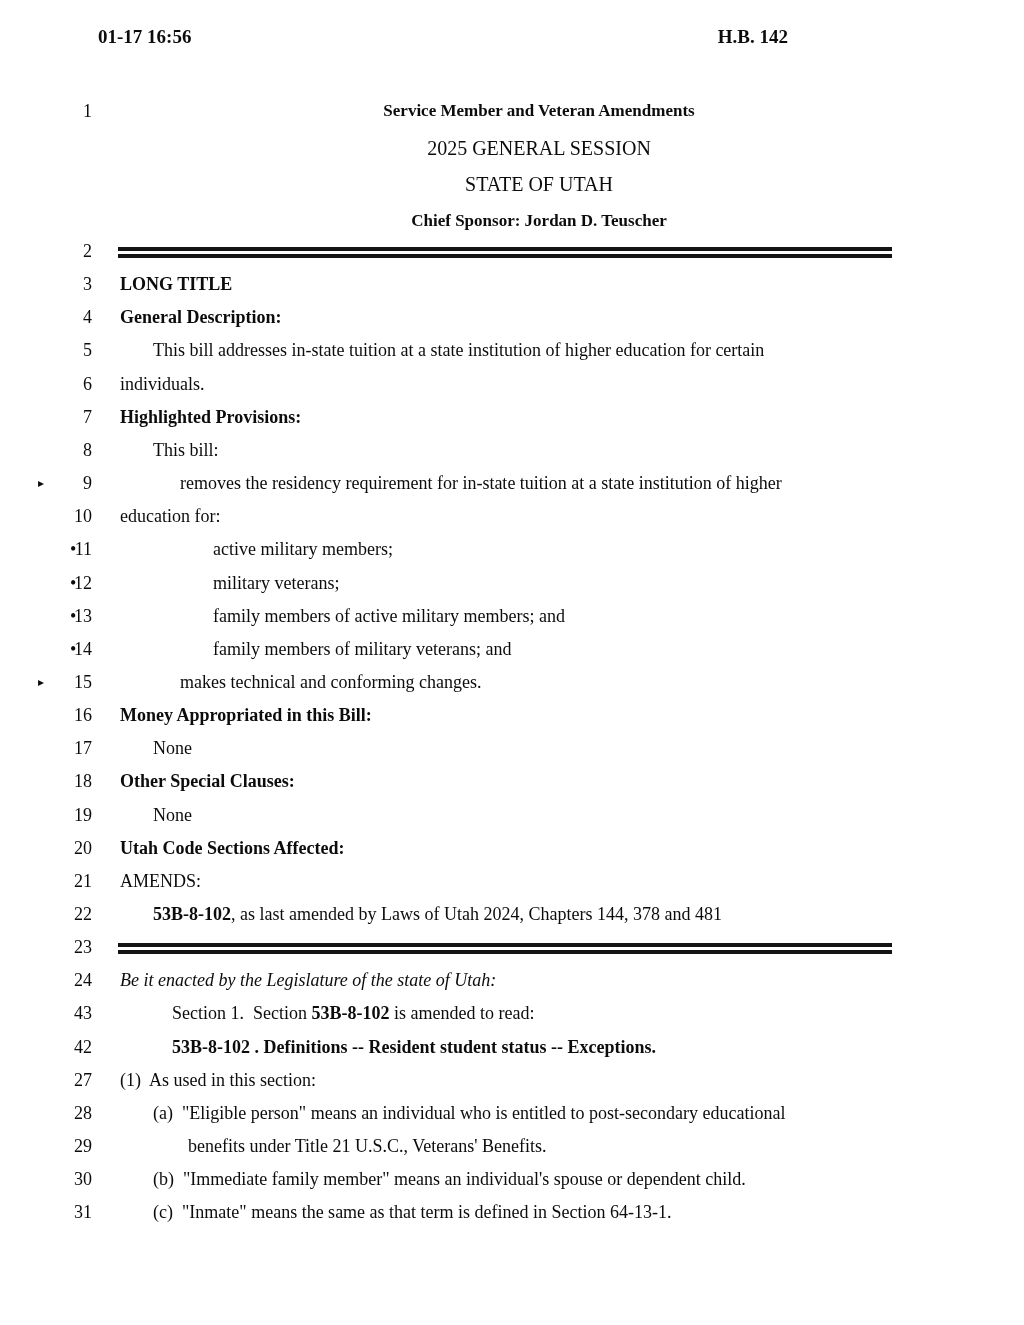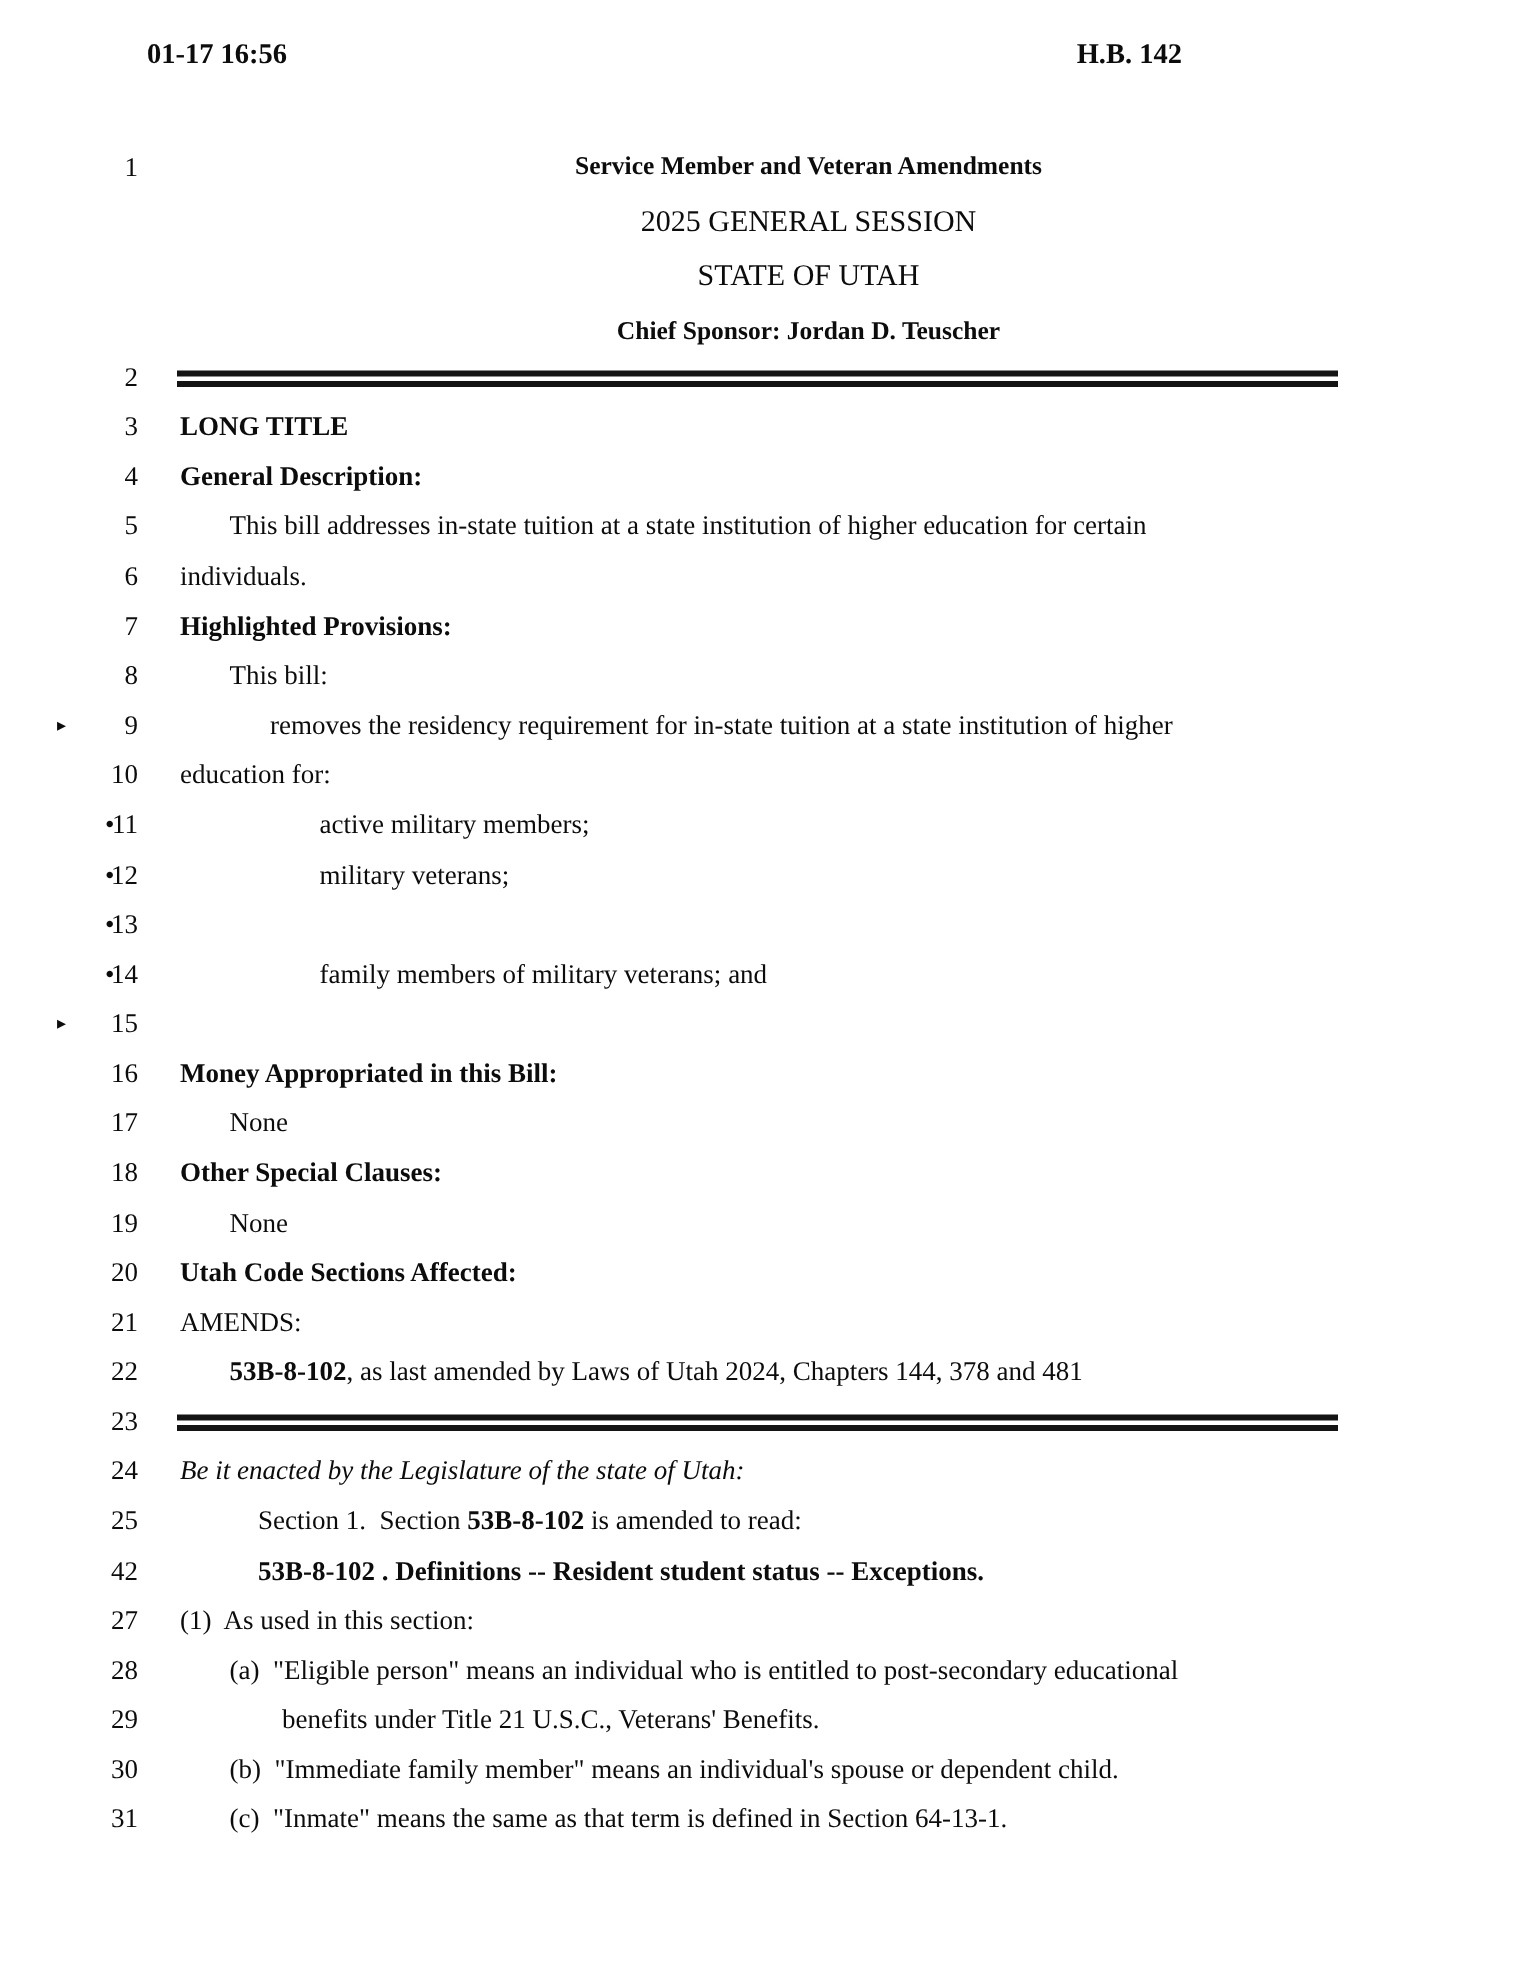--- a/index.html
+++ b/index.html
@@ -110,29 +110,31 @@
         <span class="content"><span class="seg">active military members;</span></span>
       </div>
       <div class="line bl-dot" style="top: 570.5px;">
         <span class="num">12</span>
         <span class="marker dot">•</span>
         <span class="content"><span class="seg">military veterans;</span></span>
       </div>
       <div class="line bl-dot" style="top: 603.65px;">
         <span class="num">13</span>
         <span class="marker dot">•</span>
+        <span class="content"><span class="seg">family members of active military members; and</span></span>
       </div>
       <div class="line bl-dot" style="top: 636.8px;">
         <span class="num">14</span>
         <span class="marker dot">•</span>
         <span class="content"><span class="seg">family members of military veterans; and</span></span>
       </div>
       <div class="line bl-tri" style="top: 669.95px;">
         <span class="num">15</span>
         <span class="marker tri">▸</span>
+        <span class="content"><span class="seg">makes technical and conforming changes.</span></span>
       </div>
       <div class="line" style="top: 703.1px;">
         <span class="num">16</span>
         <span class="content" style="left: 120px;"><span class="seg b">Money Appropriated in this Bill:</span></span>
       </div>
       <div class="line" style="top: 736.25px;">
         <span class="num">17</span>
         <span class="content" style="left: 153px;"><span class="seg">None</span></span>
       </div>
       <div class="line" style="top: 769.4px;">
@@ -157,21 +159,21 @@
       </div>
       <div class="line" style="top: 935.15px;">
         <span class="num">23</span>
         <div class="rule-bar"></div>
       </div>
       <div class="line" style="top: 968.3px;">
         <span class="num">24</span>
         <span class="content" style="left: 120px;"><span class="seg i">Be it enacted by the Legislature of the state of Utah:</span></span>
       </div>
       <div class="line" style="top: 1001.45px;">
-        <span class="num">25</span>
+        <span class="num">43</span>
         <span class="content" style="left: 172px;"><span class="seg">Section 1.&nbsp; Section </span><span class="seg b">53B-8-102</span><span class="seg"> is amended to read:</span></span>
       </div>
       <div class="line" style="top: 1034.6px;">
         <span class="num">42</span>
         <span class="content" style="left: 172px;"><span class="seg b">53B-8-102 . Definitions -- Resident student status -- Exceptions.</span></span>
       </div>
       <div class="line" style="top: 1067.75px;">
         <span class="num">27</span>
         <span class="content" style="left: 120px;"><span class="seg">(1)&nbsp; As used in this section:</span></span>
       </div>

